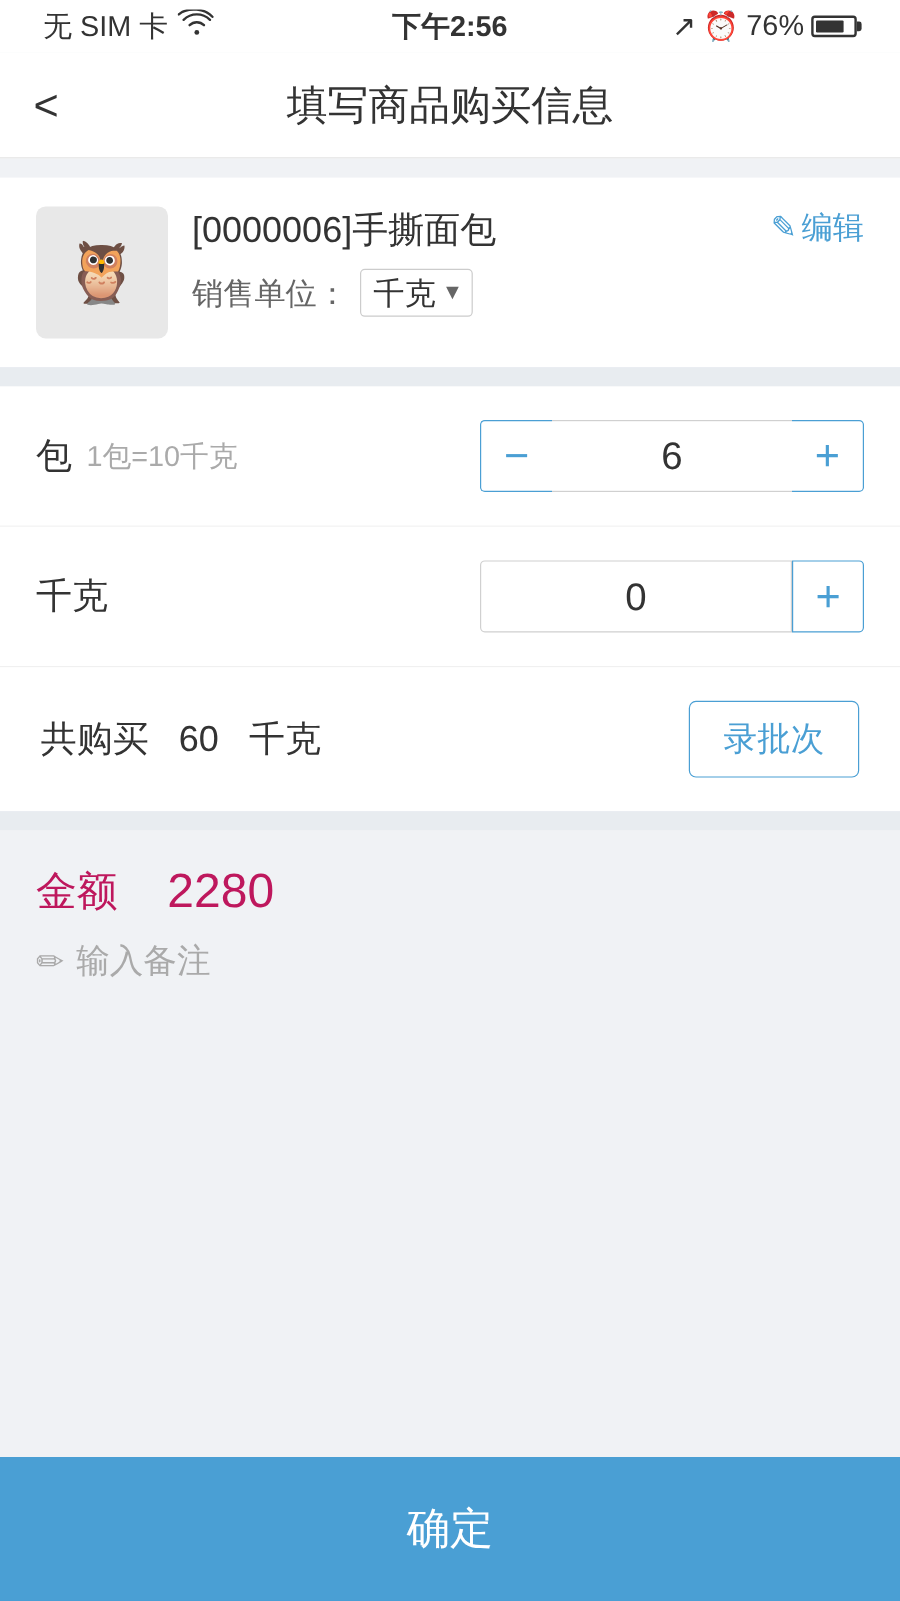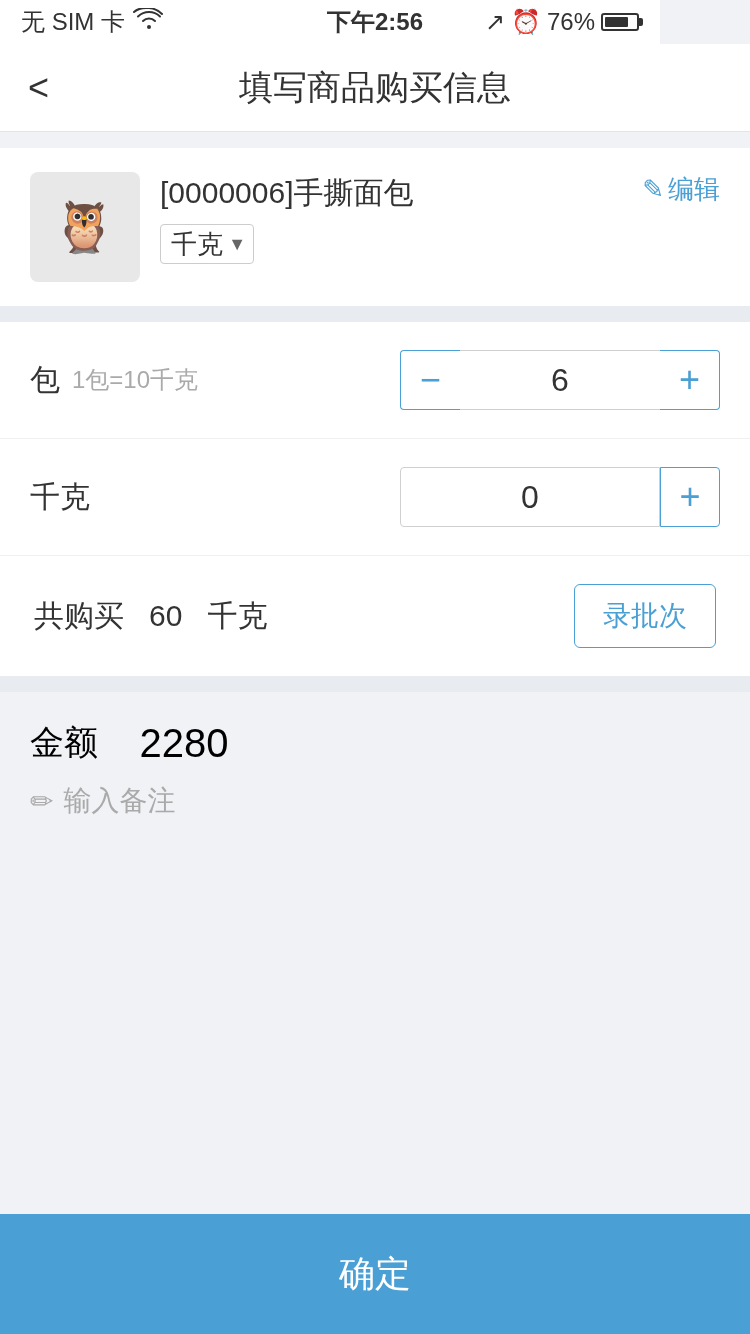--- a/index.html
+++ b/index.html
@@ -8,27 +8,27 @@
       width: 750px;
       min-height: 1334px;
       font-family: -apple-system, "PingFang SC", "Helvetica Neue", Arial, sans-serif;
       background: #f0f2f5;
       font-size: 28px;
       color: #333;
     }
 
     
     .status-bar {
-      width: 660px;
+      width: 750px;
       height: 44px;
       background: #fff;
       display: flex;
       align-items: center;
       justify-content: space-between;
-      padding: 0 21px;
+      padding: 0 36px;
       font-size: 24px;
       color: #333;
     }
     .status-left { display: flex; align-items: center; gap: 8px; }
     .status-right { display: flex; align-items: center; gap: 6px; font-size: 24px; }
     .battery-bar {
       width: 38px; height: 18px;
       border: 2px solid #333;
       border-radius: 3px;
       position: relative;
@@ -299,21 +299,21 @@
     
     .amount-section {
       background: #f0f2f5;
       padding: 28px 30px 0;
     }
     .amount-row {
       display: flex;
       align-items: center;
       gap: 16px;
       font-size: 34px;
-      color: #000000;
+      color: #be185d;
       font-weight: 400;
     }
     .amount-value {
       font-size: 40px;
       font-weight: 500;
     }
     .note-row {
       display: flex;
       align-items: center;
       gap: 10px;
@@ -395,20 +395,21 @@
     </div>
     <div class="product-info">
       <div class="product-name-row">
         <div class="product-name">[0000006]手撕面包</div>
         <div class="edit-btn">
           <span>✎</span>
           <span>编辑</span>
         </div>
       </div>
       <div class="product-unit-row">
+        <span>销售单位：</span>
         <div class="unit-select-wrap">
           <select>
             <option>千克</option>
           </select>
         </div>
       </div>
     </div>
   </div>
 
   <div class="section-divider"></div>

